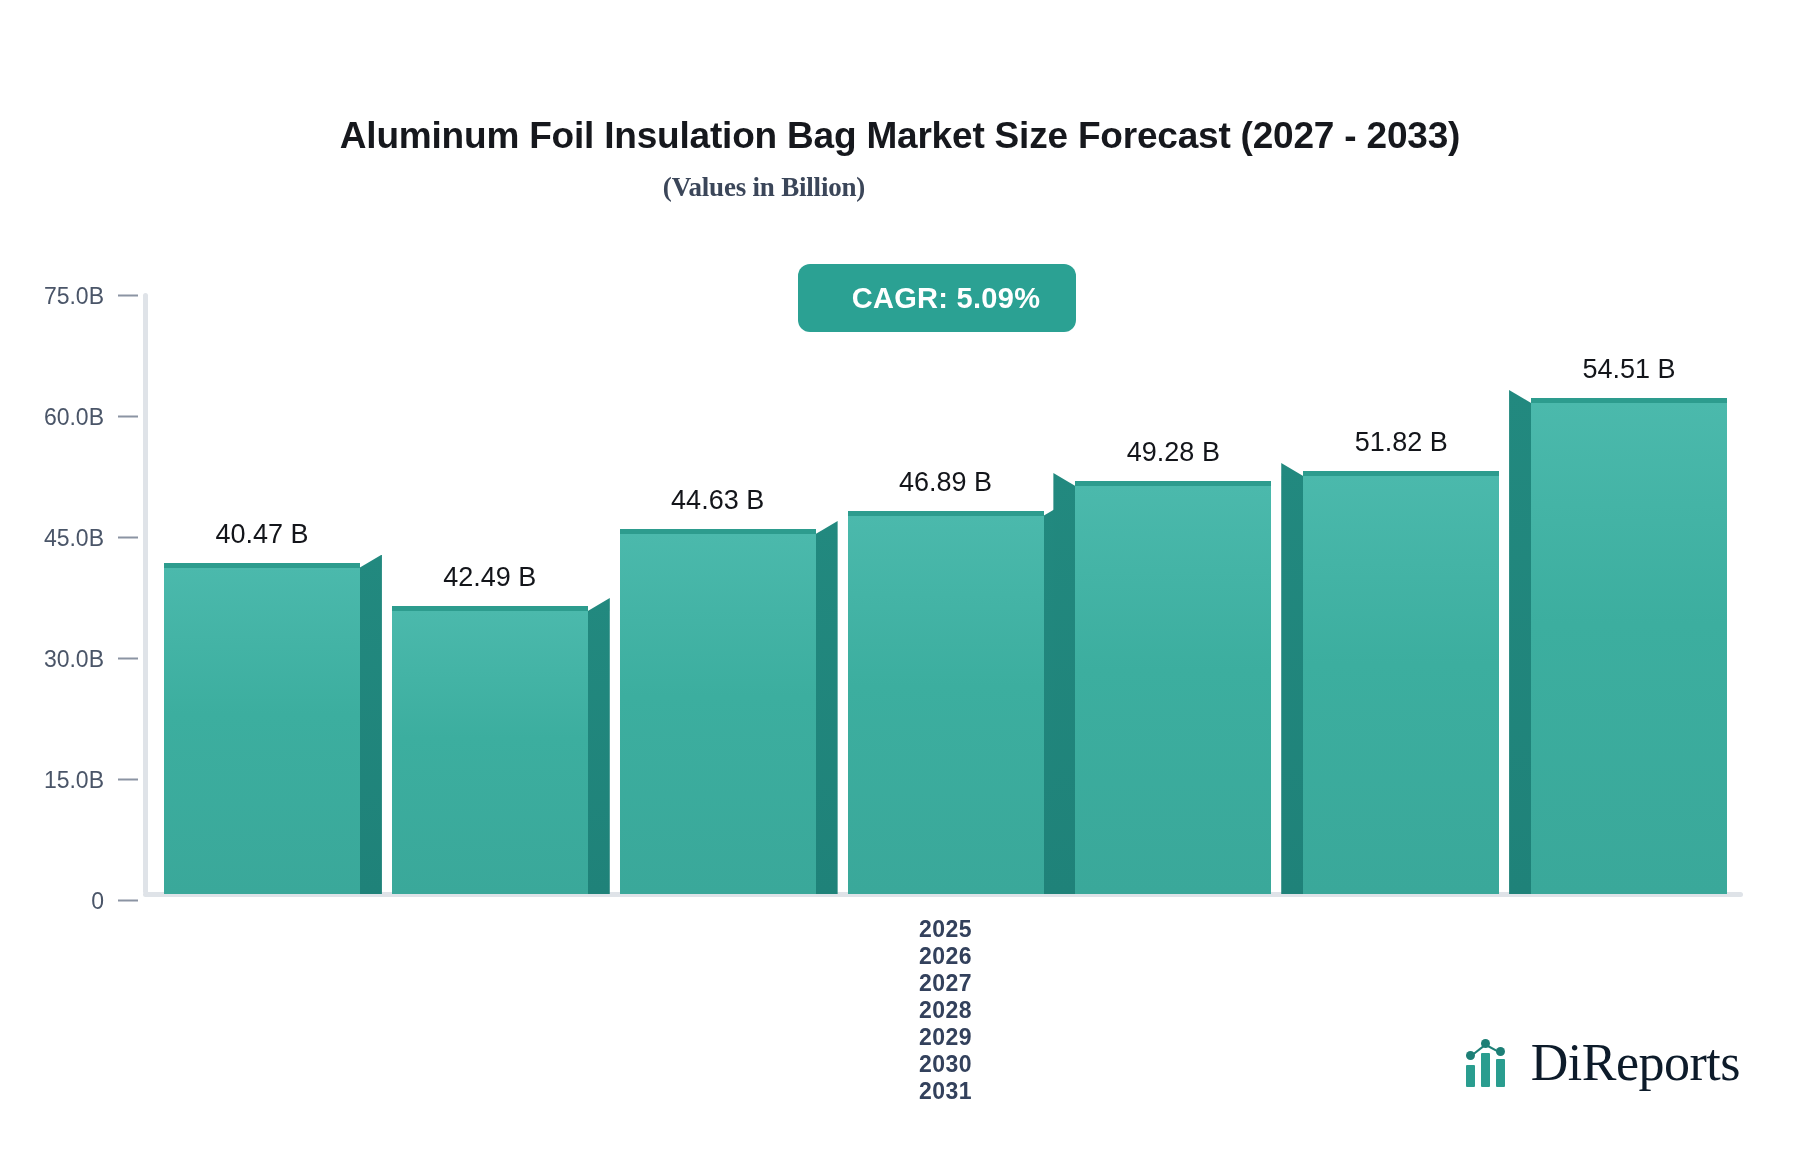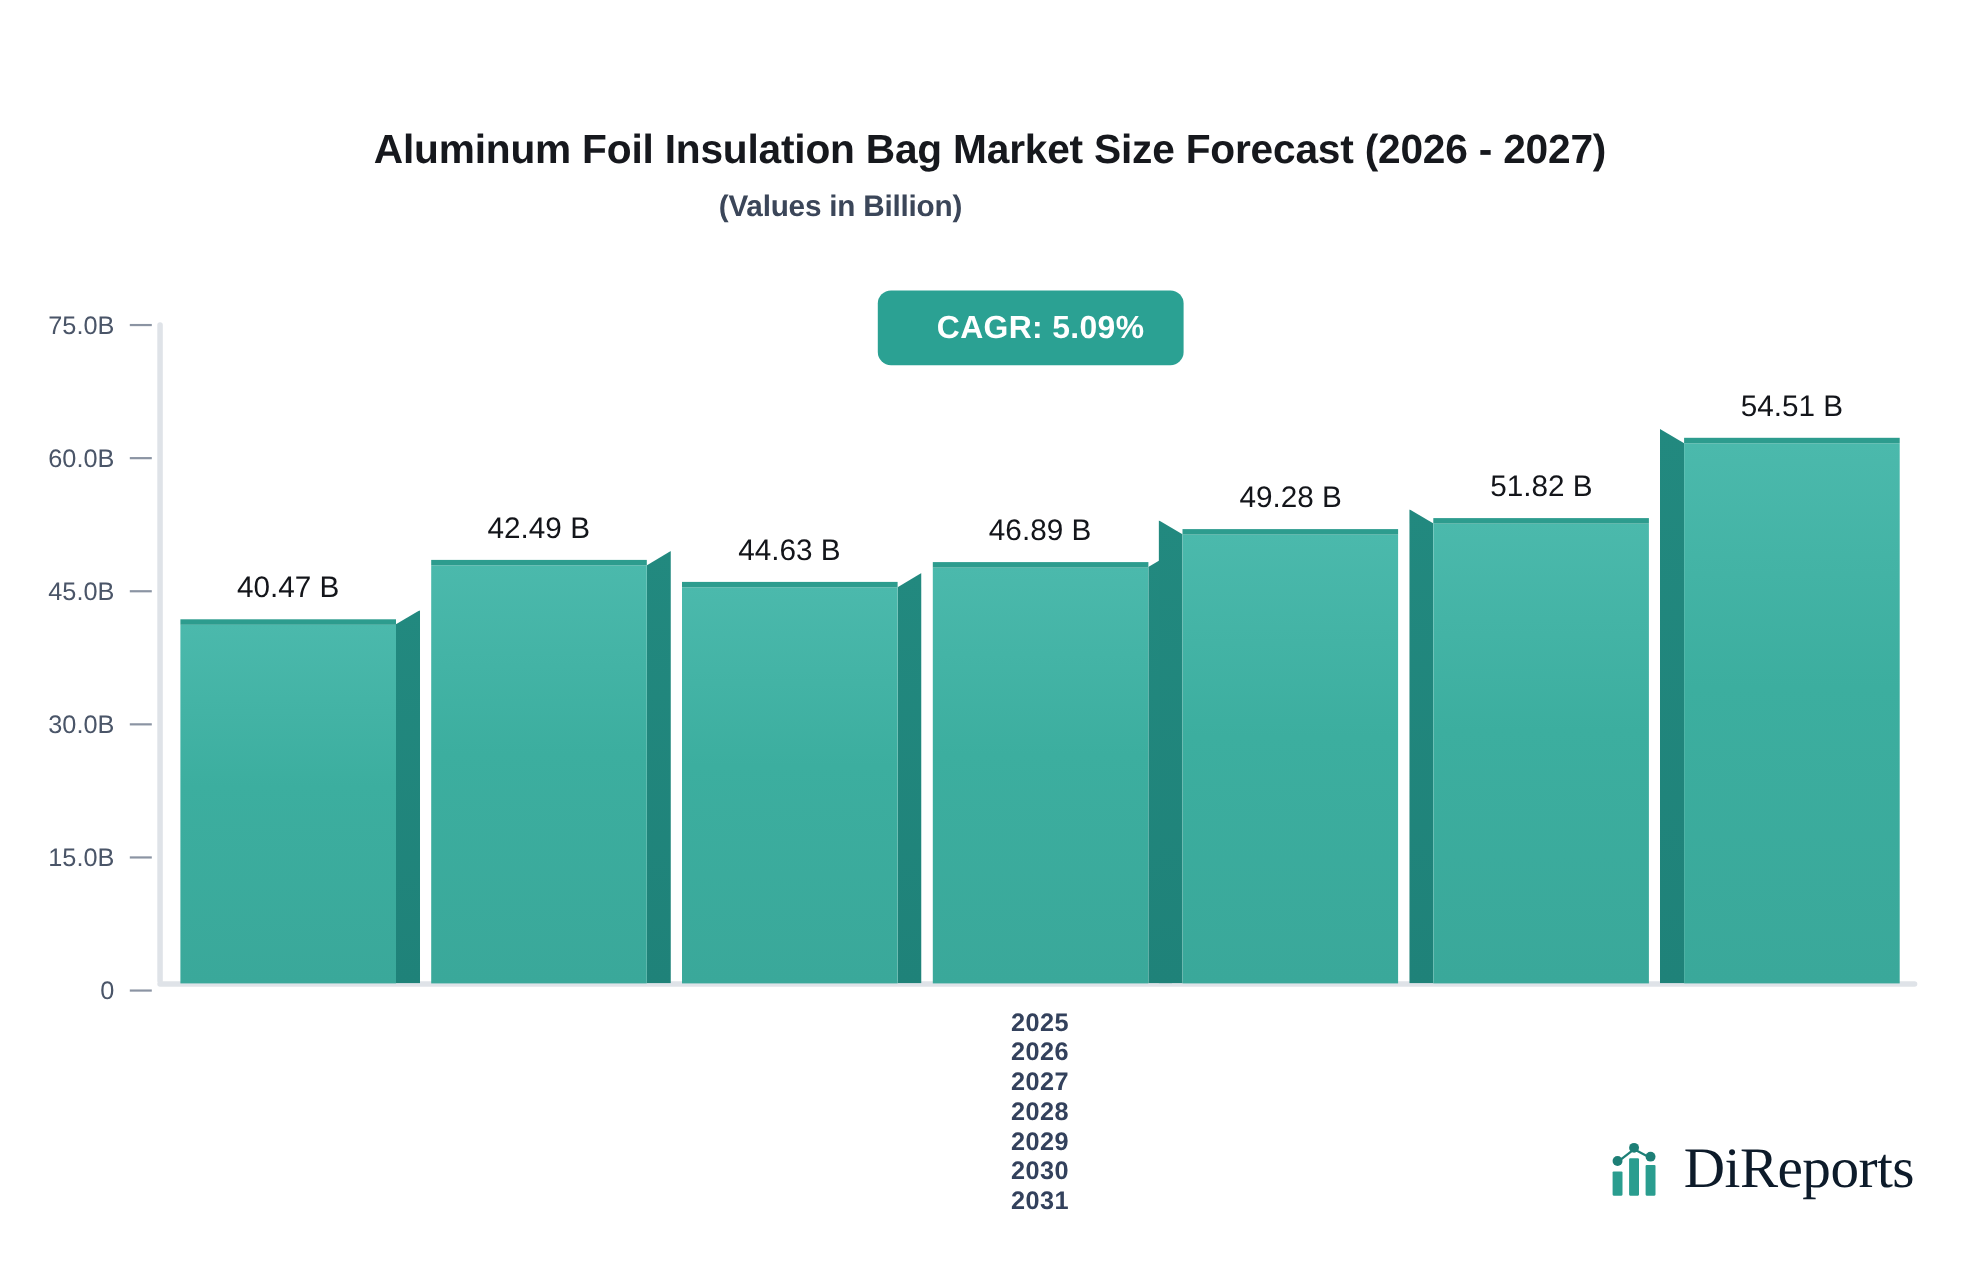--- a/index.html
+++ b/index.html
@@ -17,20 +17,21 @@
     text-align:center;
     font-size:37px; font-weight:bold; color:#16181d;
     letter-spacing:-0.2px;
     white-space:nowrap;
   }
   .chart-subtitle {
     position:absolute; top:172px; left:0; width:1528px;
     text-align:center;
     font-size:27px; font-weight:bold; color:#3b4659;
     letter-spacing:-0.2px;
+    font-family:Liberation Serif, serif;
   }
 
   
   .cagr-badge {
     position:absolute; top:264px; left:798px;
     width:278px; height:68px;
     background:#2ba193;
     border-radius:12px;
     display:flex; align-items:center; justify-content:center;
     color:#ffffff; font-size:29px; font-weight:bold;
@@ -149,21 +150,21 @@
     font-family:"Liberation Serif", serif;
     font-size:52px; font-weight:normal; color:#0d1b2a;
     line-height:0.95; letter-spacing:-0.5px;
   }
 </style>
 </head>
 <body>
 
 <div id="root">
 
-  <div class="chart-title">Aluminum Foil Insulation Bag Market Size Forecast (2026 - 2027)</div>
+  <div class="chart-title">Aluminum Foil Insulation Bag Market Size Forecast (2027 - 2033)</div>
   <div class="chart-subtitle">(Values in Billion)</div>
 
   <div class="cagr-badge">
     <span>CAGR: 5.09%</span>
   </div>
 
   <div class="plot">
     <div class="axis-line-v"></div>
     <div class="axis-line-h"></div>
 
@@ -178,21 +179,21 @@
     <div class="bars" id="bars">
         <div class="bar-slot">
           <div class="bar3d" style="height: 326.458px;">
             <div class="bar-side right"></div>
             <div class="bar-front"></div>
             <div class="bar-top"></div>
             <div class="bar-label">40.47 B</div>
           </div>
         </div>
         <div class="bar-slot">
-          <div class="bar3d" style="height: 380px;">
+          <div class="bar3d" style="height: 283px;">
             <div class="bar-side right"></div>
             <div class="bar-front"></div>
             <div class="bar-top"></div>
             <div class="bar-label">42.49 B</div>
           </div>
         </div>
         <div class="bar-slot">
           <div class="bar3d" style="height: 360.015px;">
             <div class="bar-side right"></div>
             <div class="bar-front"></div>

